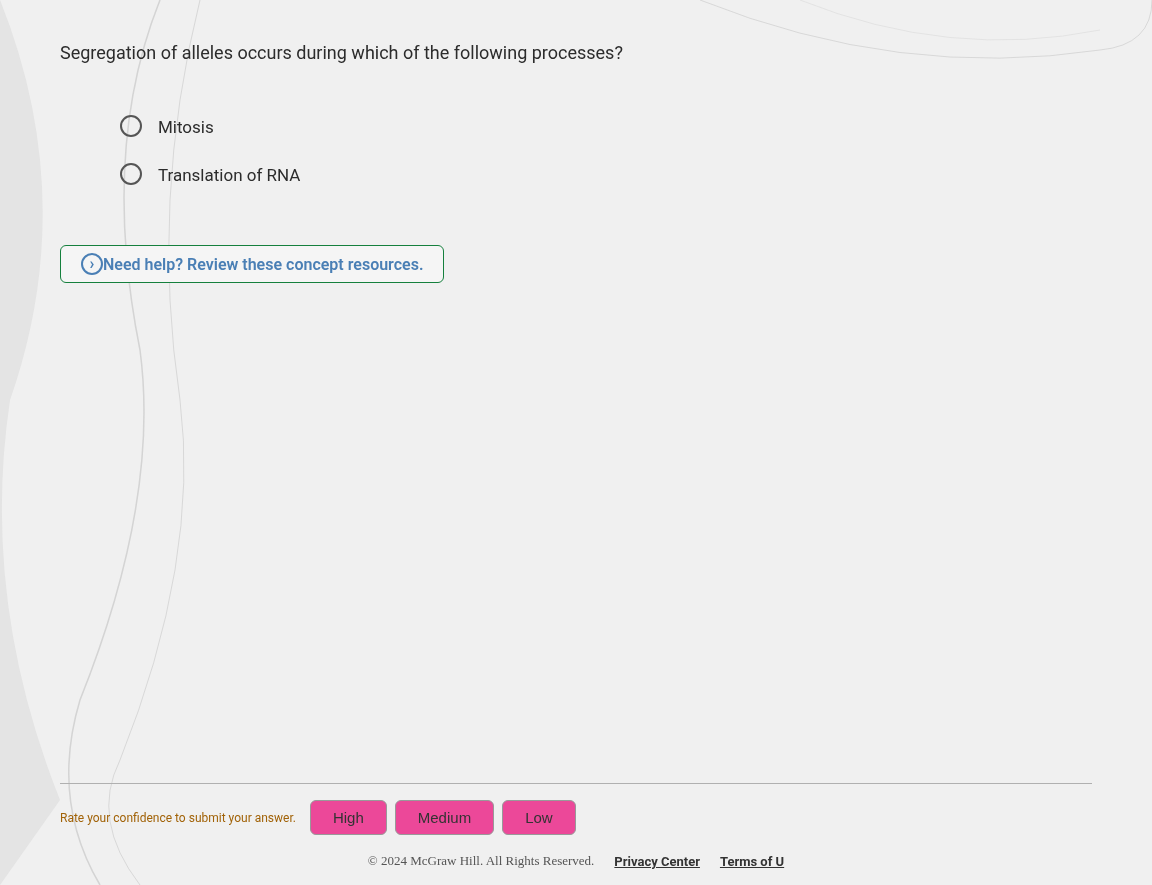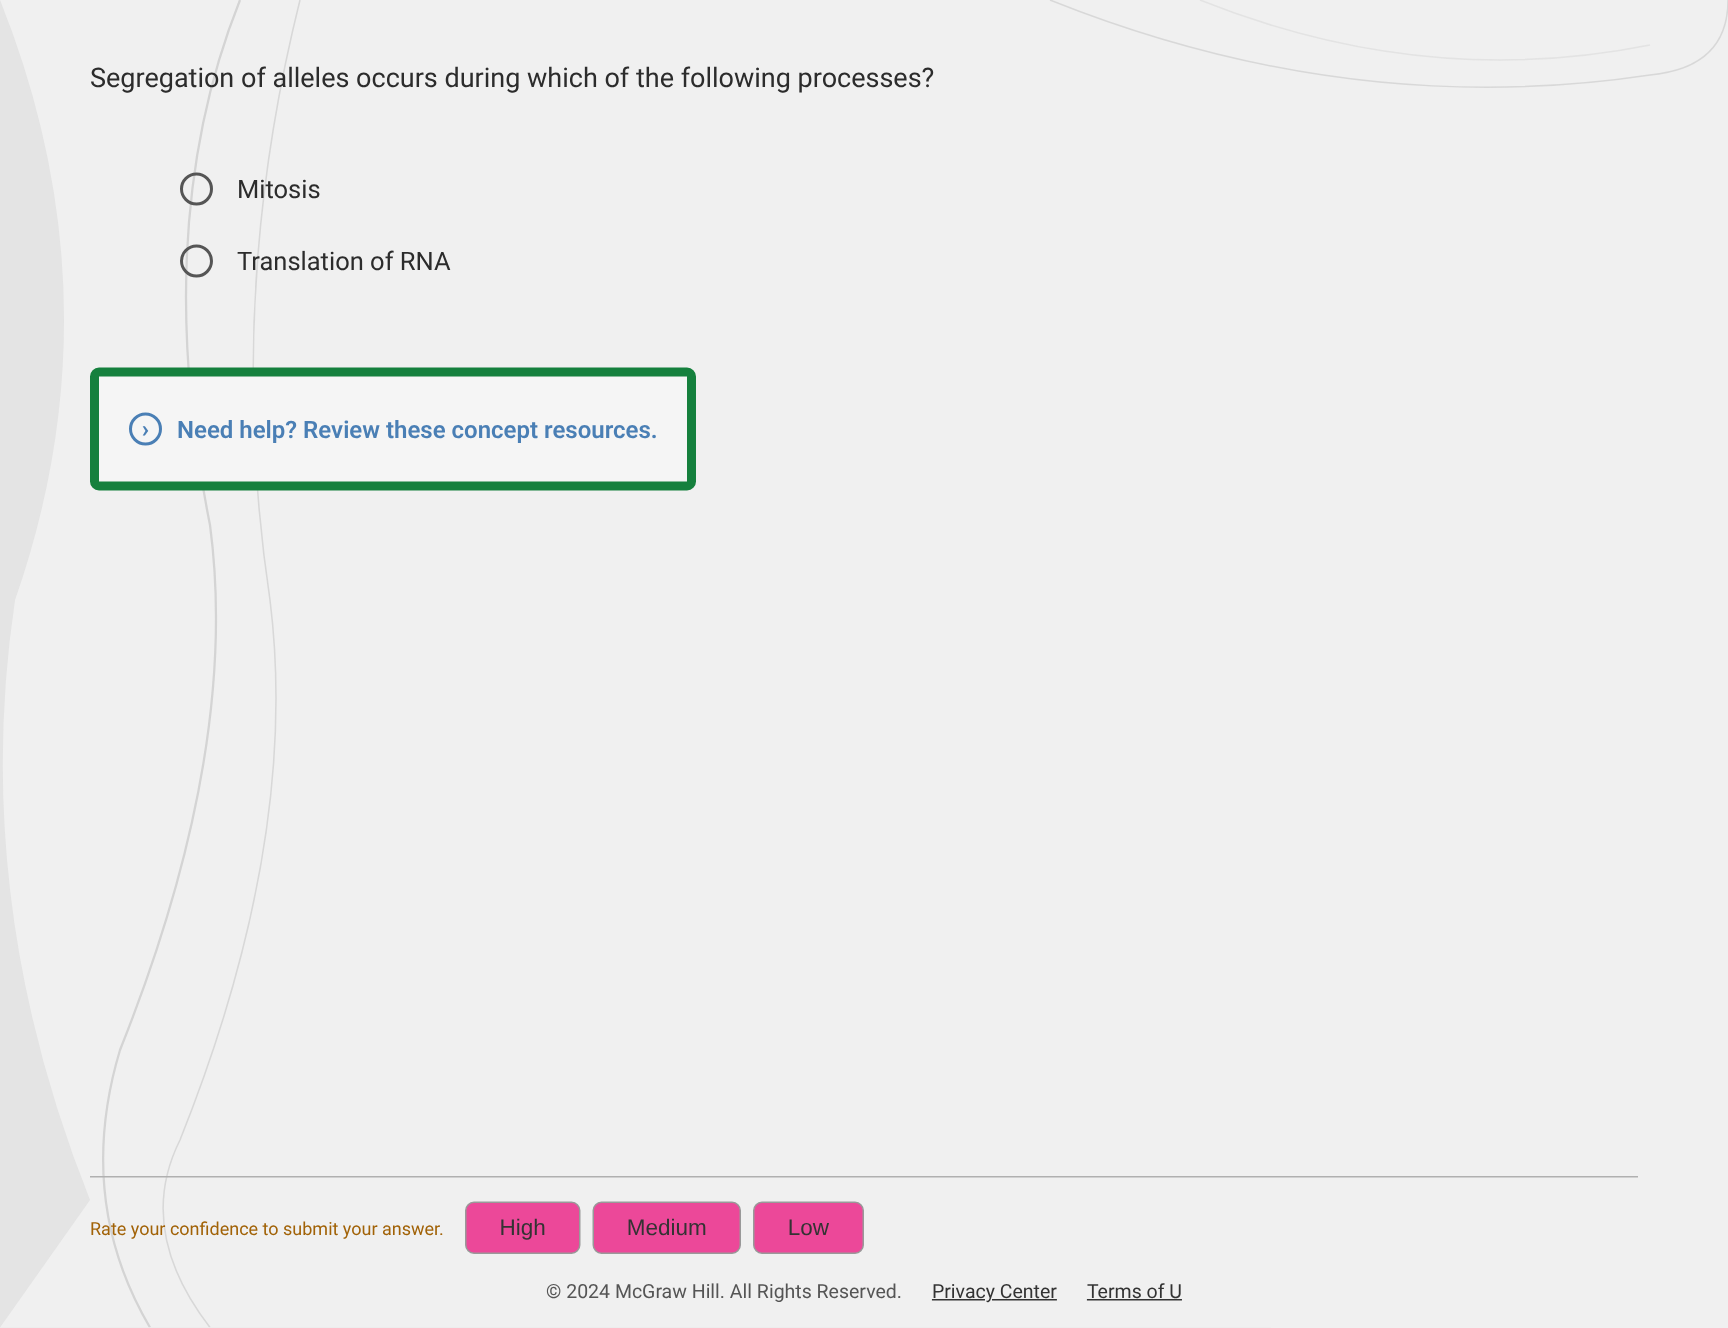--- a/index.html
+++ b/index.html
@@ -66,26 +66,25 @@
     }
 
     .option-label {
       font-size: 17px;
       color: #2c2c2c;
       font-weight: 400;
     }
 
     .help-section {
       margin-top: 60px;
-      border: 6px solid #15803d;
+      border: 1px solid #15803d;
       border-radius: 6px;
-      padding: 24px 20px;
+      padding: 7px 20px;
       display: inline-flex;
       align-items: center;
-      gap: 10px;
       background: #f5f5f5;
       cursor: pointer;
     }
 
     .help-icon {
       width: 22px;
       height: 22px;
       border: 2px solid #4a7fb5;
       border-radius: 50%;
       display: flex;
@@ -153,27 +152,29 @@
       display: flex;
       justify-content: center;
       align-items: center;
       gap: 20px;
       padding: 8px 0 16px 0;
     }
 
     .footer-copyright {
       font-size: 13px;
       color: #555;
+      font-family: Liberation Serif, serif;
     }
 
     .footer-link {
       font-size: 13px;
       color: #333;
       text-decoration: underline;
       cursor: pointer;
+      font-weight: bold;
     }
 
     
     .bg-svg {
       position: absolute;
       top: 0;
       left: 0;
       width: 100%;
       height: 100%;
       pointer-events: none;

